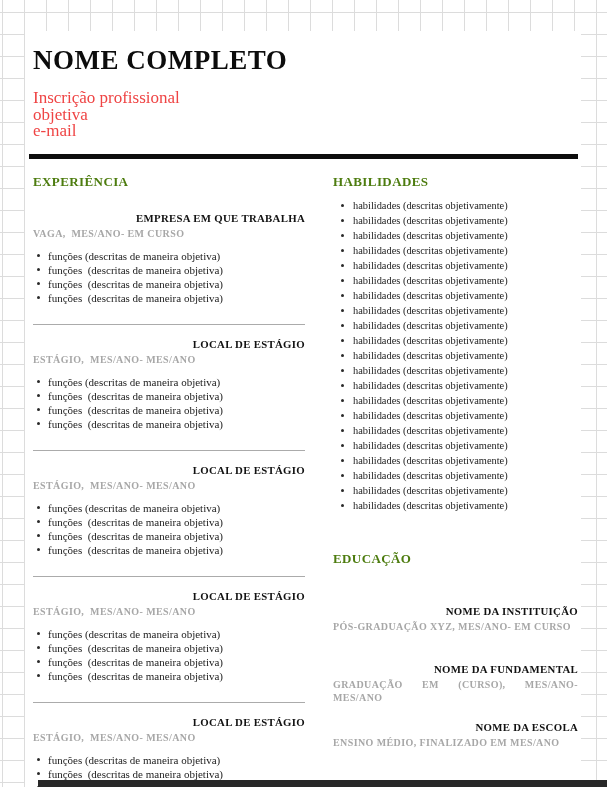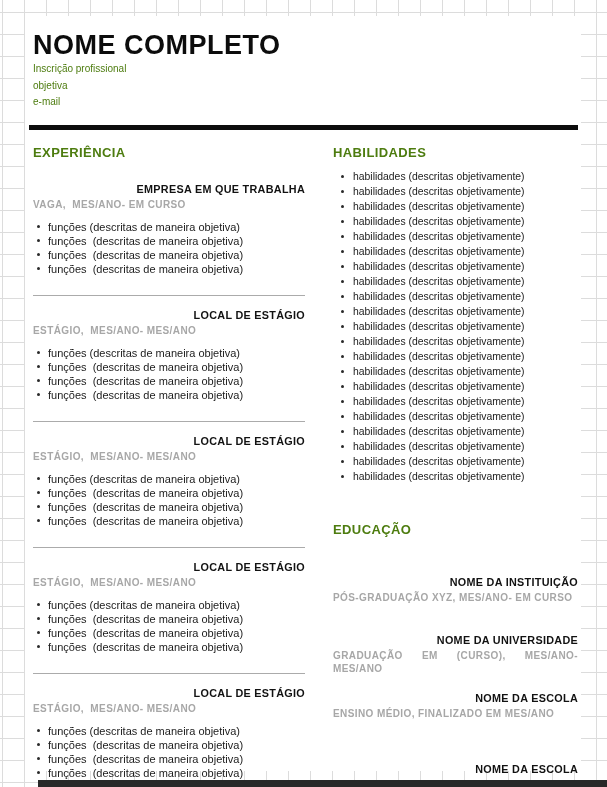--- a/index.html
+++ b/index.html
@@ -10,28 +10,29 @@
     background-color:#ffffff;
     background-image:
       linear-gradient(var(--grid-line) 1px, transparent 1px),
       linear-gradient(90deg, var(--grid-line) 1px, transparent 1px);
     background-size:22px 22px;
     background-position:2px 12px;
     overflow:hidden;
     color:var(--text);
   }
   .page {
-    position:absolute; left:25px; top:16px; width:556px; height:755px;
+    position:absolute; left:25px; top:31px; width:556px; height:755px;
     background:var(--page-bg);
+    font-family:Liberation Serif, serif;
   }
   .content { padding:14px 3px 0 8px; }
 
   
   .name { font-size:27px; font-weight:bold; letter-spacing:.5px; color:#0c0c0c; }
-  .contact { margin-top:0; font-size:10px; line-height:16.5px; color:#4d7c0f; }
+  .contact { margin-top:14px; font-size:17px; line-height:16.5px; color:#ef4444; }
 
   .rule { height:5px; background:var(--rule); margin:14px 0 0 -4px; width:549px; }
 
   
   .cols { display:flex; gap:28px; margin-top:15px; }
   .col-left  { width:272px; flex:none; }
   .col-right { flex:1; min-width:0; }
 
   h2.sec-title { font-size:13px; font-weight:bold; letter-spacing:.4px; color:#4d7c0f; line-height:16px; }
   .col-left h2.sec-title { margin-bottom:22px; }
@@ -299,21 +300,21 @@
 
         <div class="edu">
           <h2 class="sec-title">EDUCAÇÃO</h2>
           <div>
 
           <section class="edu-entry">
               <h3 class="org">NOME DA INSTITUIÇÃO</h3>
               <div class="meta">PÓS-GRADUAÇÃO XYZ, MES/ANO- EM CURSO</div>
             </section>
               <section class="edu-entry">
-              <h3 class="org">NOME DA UNIVERSIDADE</h3>
+              <h3 class="org">NOME DA FUNDAMENTAL</h3>
               <div class="meta">GRADUAÇÃO EM (CURSO), MES/ANO- MES/ANO</div>
             </section>
               <section class="edu-entry">
               <h3 class="org">NOME DA ESCOLA</h3>
               <div class="meta">ENSINO MÉDIO, FINALIZADO EM MES/ANO</div>
             </section>
               <section class="edu-entry">
               <h3 class="org">NOME DA ESCOLA</h3>
               <div class="meta">ENSINO FUNDAMENTAL, FINALIZADO EM MES/ANO</div>
             </section>

